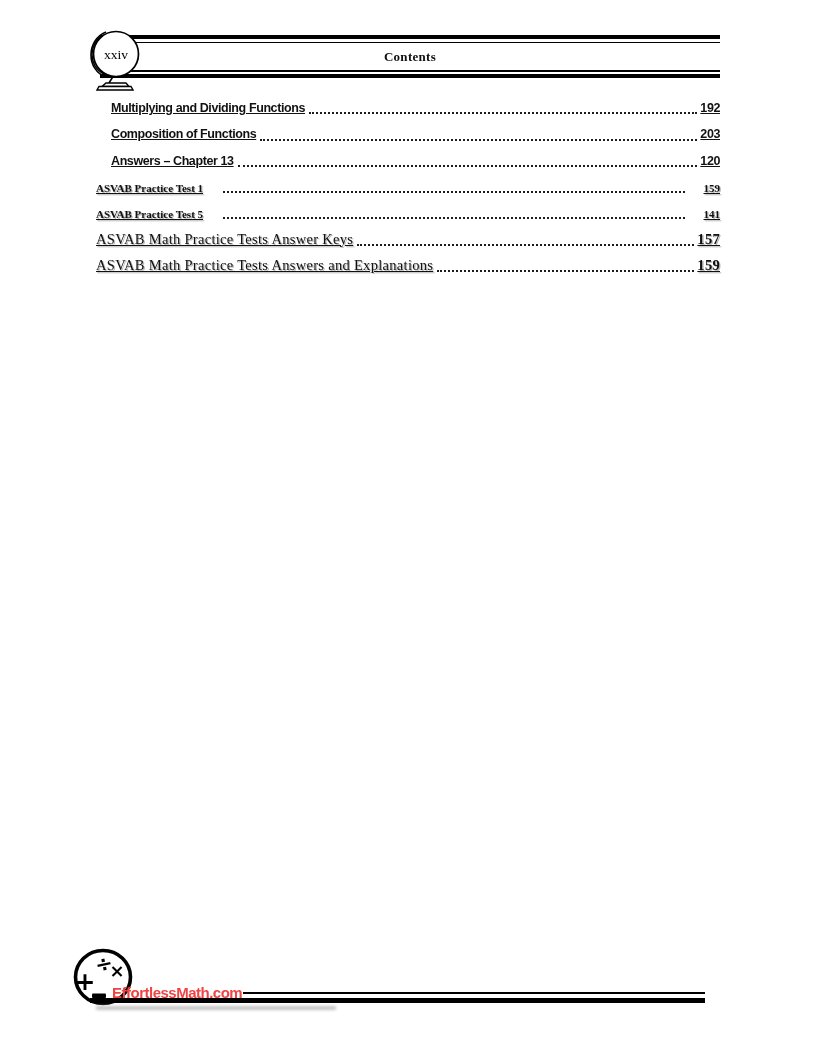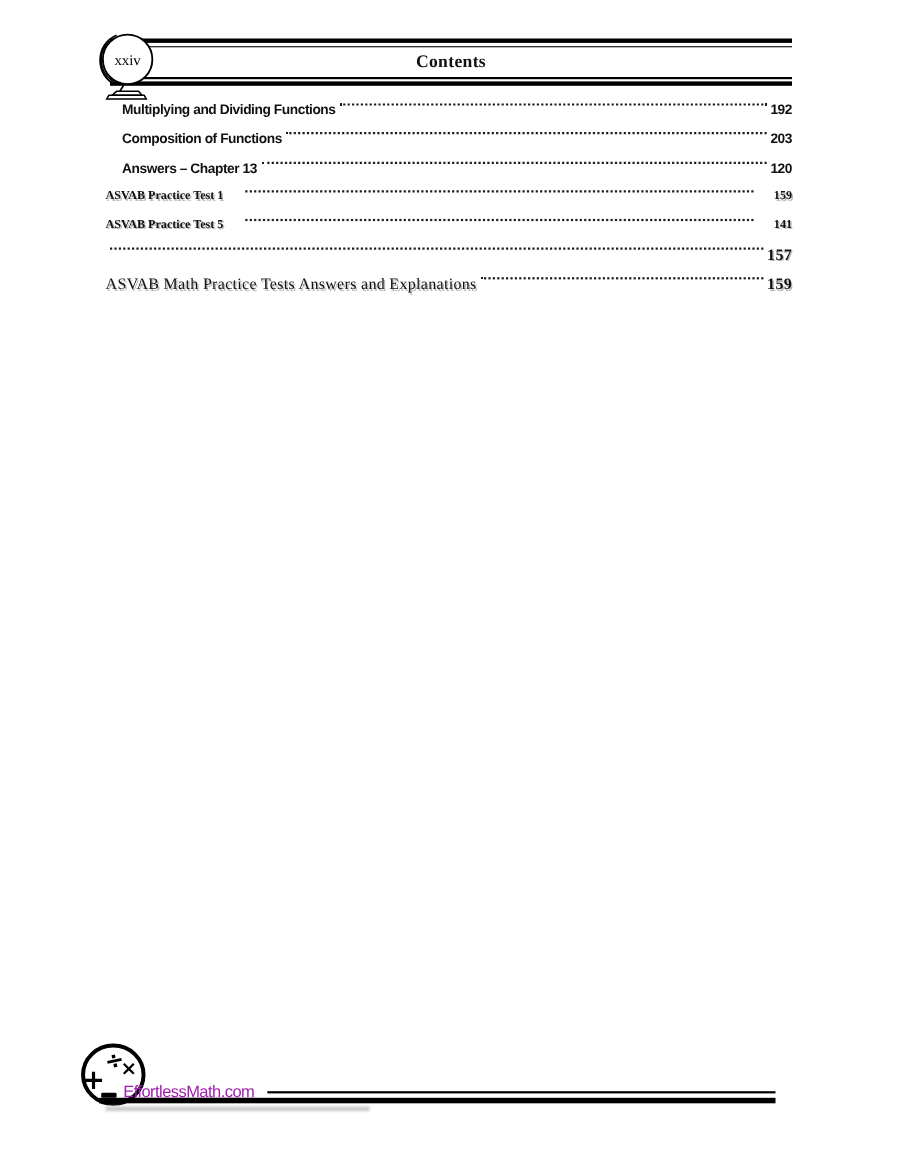--- a/index.html
+++ b/index.html
@@ -19,36 +19,37 @@
     position:absolute; left:100px; right:96px; top:35px;
   }
   .rule-thick { height:4px; background:#000; }
   .rule-thin  { height:1.5px; background:#000; }
   .rule-thin.below-thick { margin-top:2.5px; }
   .rule-thin.above-thick { margin-bottom:2.5px; }
   .header-title-row {
     height:27px; display:flex; align-items:center; justify-content:center;
   }
   .header-title {
-    font-size:16px; font-weight:bold; letter-spacing:.3px;
+    font-size:13px; font-weight:bold; letter-spacing:.3px;
     font-family:"Liberation Serif", serif;
     text-align:center;
   }
   .globe-badge {
     position:absolute; left:-16px; top:-8px; width:60px; height:66px;
   }
 
   
   .toc {
     position:absolute; left:96px; right:96px; top:94px;
   }
   .toc-row {
-    display:flex; align-items:flex-start;
+    display:flex; align-items:flex-end;
     height:26.3px; padding-bottom:5px;
     white-space:nowrap;
+    text-decoration:underline;
   }
   .toc-row .label { line-height:1.05; }
   .toc-row .leader {
     flex:1 1 auto;
     border-bottom:2px dotted #1c1c1c;
     margin:0 3px 1px 4px;
     min-width:12px;
   }
   .toc-row .pagenum { line-height:1.05; }
 
@@ -77,22 +78,22 @@
   }
   .row-shadow .pagenum { font-weight:bold; }
 
   
   .footer-logo {
     position:absolute; left:72px; top:948px; width:64px; height:60px;
   }
   .footer-link {
     position:absolute; left:112px; top:984px;
     font-family:"Liberation Sans", sans-serif;
-    font-weight:normal; font-size:15px; letter-spacing:-0.5px;
-    color:#a21caf; text-decoration:underline;
+    font-weight:bold; font-size:15px; letter-spacing:-0.5px;
+    color:#ef4444; text-decoration:underline;
     cursor:pointer;
   }
   .footer-rule-thin {
     position:absolute; left:243px; right:111px; top:992px;
     height:1.5px; background:#000;
   }
   .footer-rule-thick {
     position:absolute; left:90px; right:111px; top:998px;
     height:4.5px; background:#000;
   }
@@ -152,20 +153,21 @@
       <span class="pagenum">159</span>
     </div>
 
     <div class="toc-row row-main">
       <span class="label">ASVAB Practice Test 5</span>
       <span class="leader"></span>
       <span class="pagenum">141</span>
     </div>
 
     <div class="toc-row row-shadow">
+      <span class="label">ASVAB Math Practice Tests Answer Keys</span>
       <span class="leader"></span>
       <span class="pagenum">157</span>
     </div>
 
     <div class="toc-row row-shadow">
       <span class="label">ASVAB Math Practice Tests Answers and Explanations</span>
       <span class="leader"></span>
       <span class="pagenum">159</span>
     </div>
 

